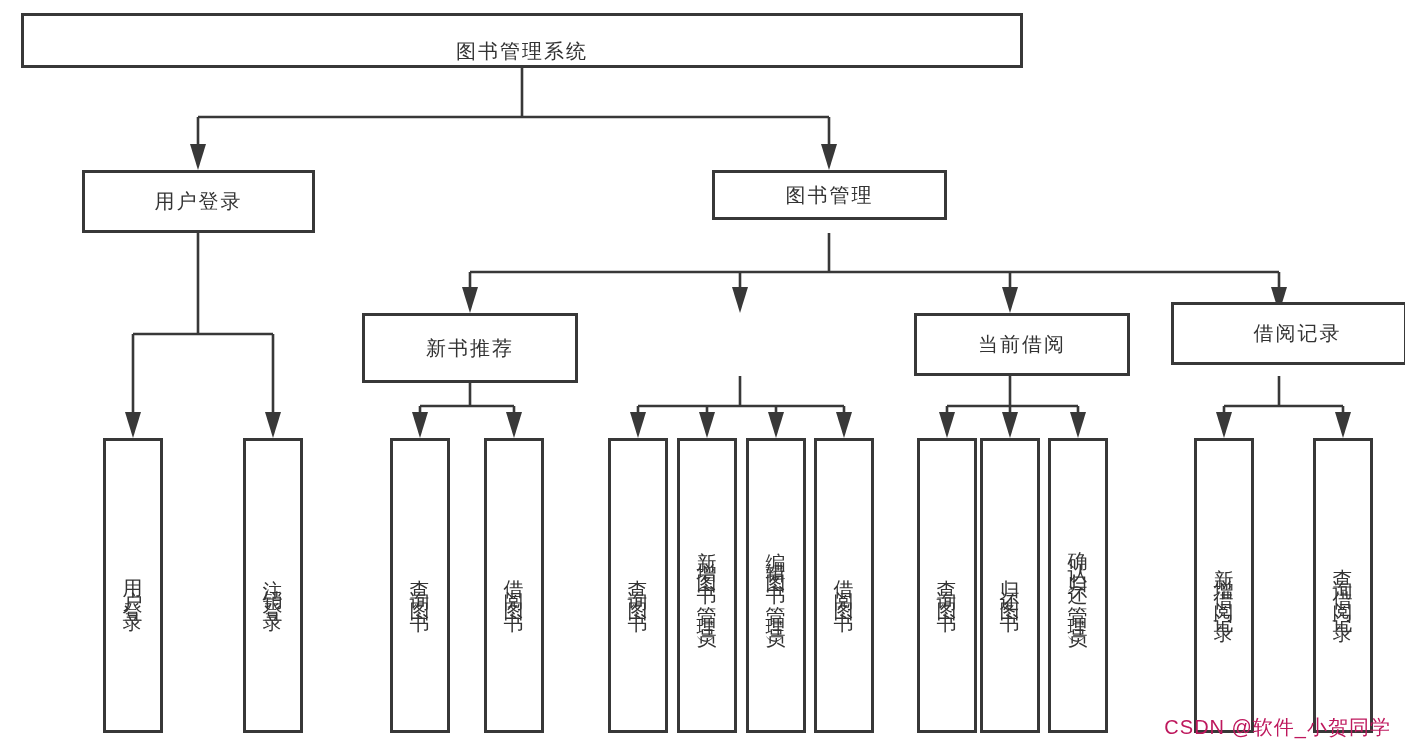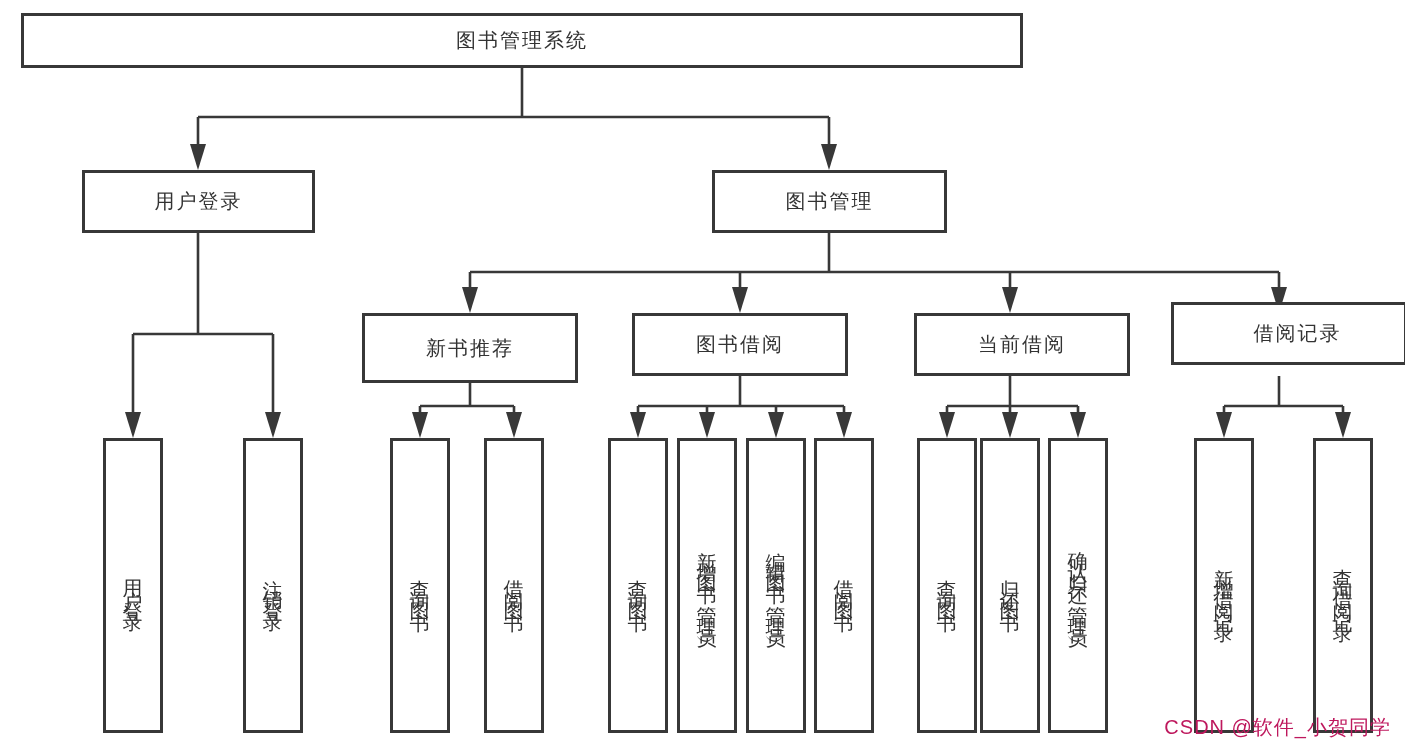--- a/index.html
+++ b/index.html
@@ -47,23 +47,23 @@
   }
   .v .label {
     writing-mode:vertical-rl;
     text-orientation:mixed;
     font-size:20px;
     line-height:1;
     letter-spacing:11px;
     color:#333333;
   }
   
-  #n-root { left:21px;  top:13px;  width:1002px; height:55px; }
+  #n-root { left:21px;  top:13px;  width:1002px; height:55px;align-items:flex-end; }
   #n-l2a  { left:82px;  top:170px; width:233px;  height:63px; }
-  #n-l2b  { left:712px; top:170px; width:235px;  height:63px; }
+  #n-l2b  { left:712px; top:170px; width:235px;  height:50px; }
   #n-l3a  { left:362px;  top:313px; width:216px; height:70px; }
   #n-l3b  { left:632px;  top:313px; width:216px; height:63px; }
   #n-l3c  { left:902px;  top:313px; width:216px; height:63px;margin-left:12px; }
   #n-l3d  { left:1171px; top:302px; width:236px; height:63px;padding-left:17px; }
   #n-v1  { left:103px; }
   #n-v2  { left:243px; }
   #n-v3  { left:390px; }
   #n-v4  { left:484px; }
   #n-v5  { left:608px; }
   #n-v6  { left:677px; }
@@ -135,23 +135,20 @@
   <div class="node h" id="n-l2a">
     <span class="label">用户登录</span>
   </div>
   <div class="node h" id="n-l2b">
     <span class="label">图书管理</span>
   </div>
 
   <div class="node h" id="n-l3a">
     <span class="label">新书推荐</span>
   </div>
-  <div class="node h" id="n-l3b">
-    <span class="label">图书借阅</span>
-  </div>
   <div class="node h" id="n-l3c">
     <span class="label">当前借阅</span>
   </div>
   <div class="node h" id="n-l3d">
     <span class="label">借阅记录</span>
   </div>
 
   <div class="node v" id="n-v1">
     <span class="label">用户登录</span>
   </div>

